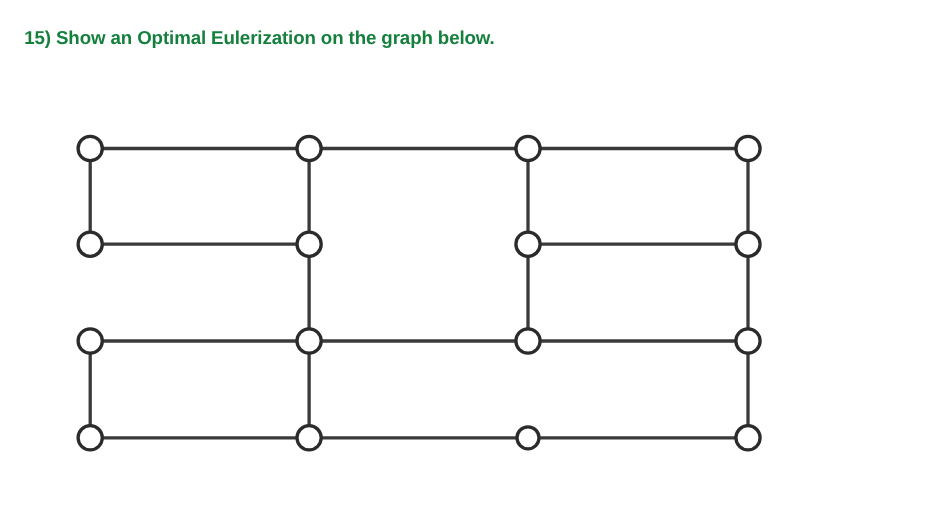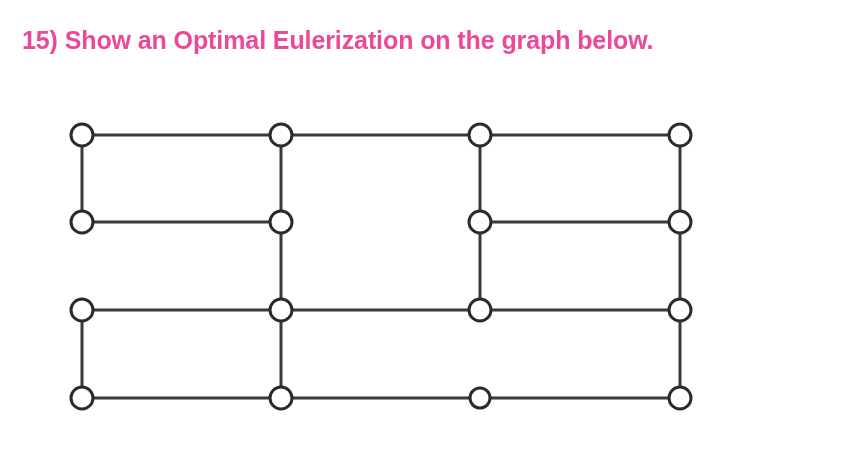--- a/index.html
+++ b/index.html
@@ -17,23 +17,23 @@
     width: 865px;
     height: 467px;
     background: #ffffff;
     overflow: hidden;
   }
   #question-title {
     position: absolute;
     left: 22px;
     top: 25px;
     width: 800px;
-    font-size: 25px;
+    font-size: 17px;
     font-weight: bold;
-    color: #ec4899;
+    color: #15803d;
     letter-spacing: -0.1px;
     line-height: 1.2;
     white-space: nowrap;
   }
   #graph-area {
     position: absolute;
     left: 0;
     top: 0;
     width: 865px;
     height: 467px;

